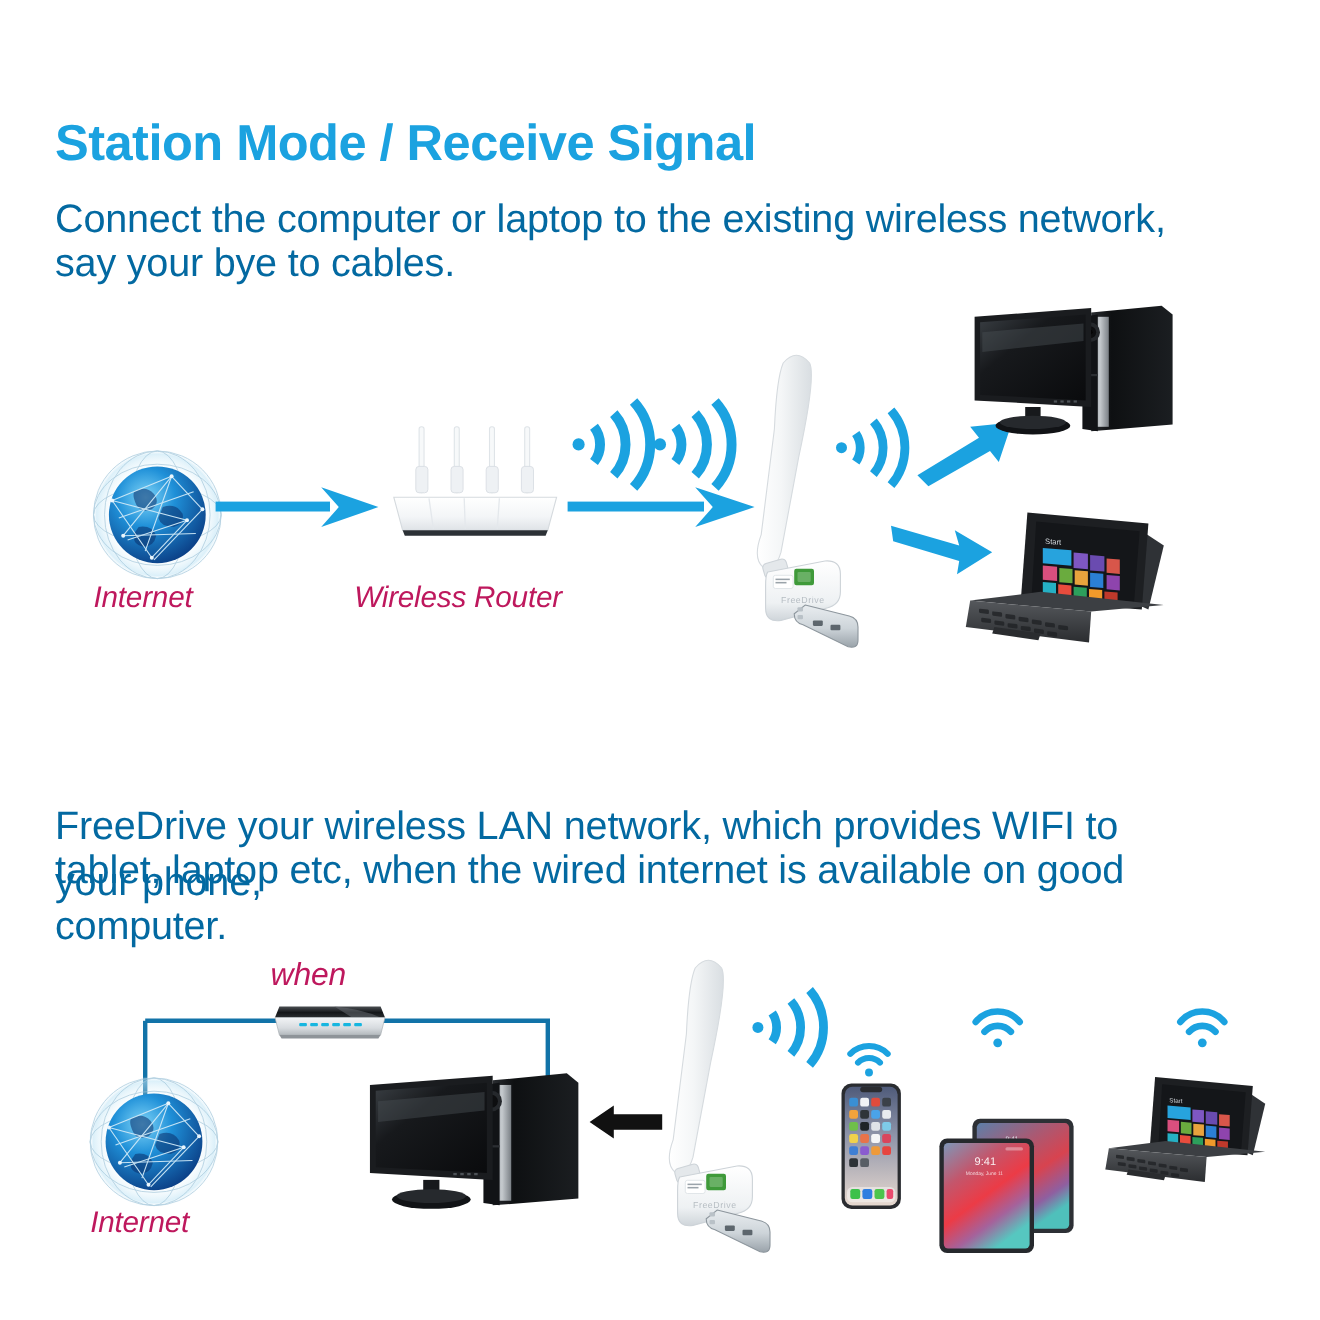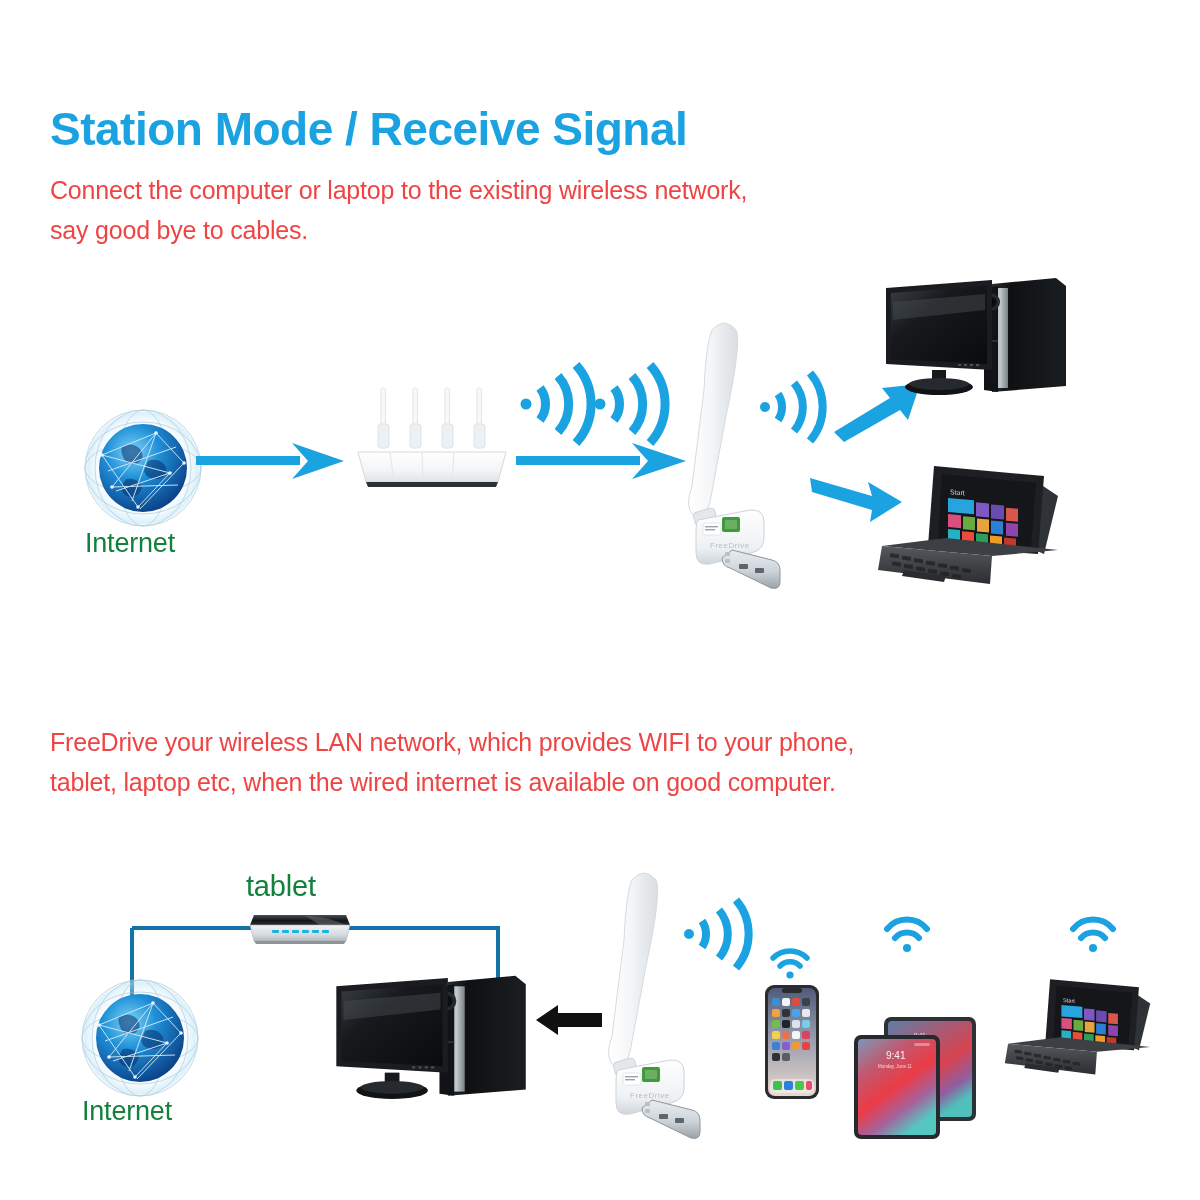--- a/index.html
+++ b/index.html
@@ -14,45 +14,46 @@
     position:absolute;
     font-size:46px;
     font-weight:700;
     color:#1ba2e0;
     letter-spacing:-0.5px;
     white-space:nowrap;
     line-height:1;
   }
   .para{
     position:absolute;
-    font-size:25px;
-    color:#ef4444;
+    font-size:36px;
+    color:#0369a1;
     line-height:1.42;
     letter-spacing:-0.2px;
   }
   .label{
     position:absolute;
     font-size:27px;
-    color:#15803d;
+    color:#be185d;
     white-space:nowrap;
     letter-spacing:-0.2px;
+    font-style:italic;
   }
   
   .art{position:absolute;}
   .art svg{display:block;overflow:visible;}
 </style>
 </head>
 <body>
 
 <div class="stage">
 
   <div class="heading" style="left:50px;top:88px;">Station Mode / Receive Signal</div>
 
   <div class="para" style="left:50px;top:155px;">Connect the computer or laptop to the existing wireless network,</div>
-  <div class="para" style="left:50px;top:195px;">say good bye to cables.</div>
+  <div class="para" style="left:50px;top:195px;">say your bye to cables.</div>
 
   <div class="art" style="left:78px;top:385px;">
     <svg width="130" height="130" viewBox="0 0 130 130">
       <defs>
         <radialGradient id="gsph" cx="38%" cy="32%" r="72%">
           <stop offset="0%" stop-color="#7fd4f7"></stop>
           <stop offset="42%" stop-color="#1f90d8"></stop>
           <stop offset="100%" stop-color="#0b3f86"></stop>
         </radialGradient>
         <radialGradient id="ghalo" cx="50%" cy="50%" r="50%">
@@ -130,20 +131,21 @@
       </g>
       <path d="M6 66 L154 66 L146 96 L14 96 Z" fill="url(#rbody)" stroke="#d5dade" stroke-width="1"></path>
       <path d="M14 96 L146 96 L144 101 L16 101 Z" fill="#2c3136"></path>
       <g stroke="#e4e8ec" stroke-width="1.2">
         <path d="M38 67 L42 95"></path>
           <path d="M70 67 L71 95"></path>
           <path d="M102 67 L100 95"></path>
       </g>
     </svg>
   </div>
+  <div class="label" style="left:322px;top:510px;">Wireless Router</div>
 
   <div class="art" style="left:518px;top:342px;">
     <svg width="78" height="88" viewBox="0 0 78 88">
       <g fill="none" stroke="#1ba2e0" stroke-width="9" stroke-linecap="butt">
         <path d="M22 28 A26 26 0 0 1 22 60"></path>
         <path d="M40 16 A42 42 0 0 1 40 72"></path>
         <path d="M58 5 A58 58 0 0 1 58 83"></path>
       </g>
       <circle cx="8" cy="44" r="5.5" fill="#1ba2e0"></circle>
     </svg>
@@ -331,21 +333,21 @@
         <rect x="80" y="114" width="9" height="4" rx="1" transform="skewY(7)"></rect>
       </g>
       <path d="M32 120 L74 126 L72 132 L30 126 Z" fill="#2a2c2f"></path>
     </svg>
   </div>
 
 
   <div class="para" style="left:50px;top:707px;">FreeDrive your wireless LAN network, which provides WIFI to your phone,</div>
   <div class="para" style="left:50px;top:747px;">tablet, laptop etc, when the wired internet is available on good computer.</div>
 
-  <div class="label" style="left:246px;top:852px;font-size:29px;">tablet</div>
+  <div class="label" style="left:246px;top:852px;font-size:29px;">when</div>
 
   <div class="art" style="left:130px;top:906px;">
     <svg width="370" height="80" viewBox="0 0 370 80">
       <g stroke="#1273a8" stroke-width="4" fill="none">
         <path d="M2 4 L370 4"></path>
         <path d="M2 4 L2 74"></path>
         <path d="M368 4 L368 74"></path>
       </g>
     </svg>
   </div>

